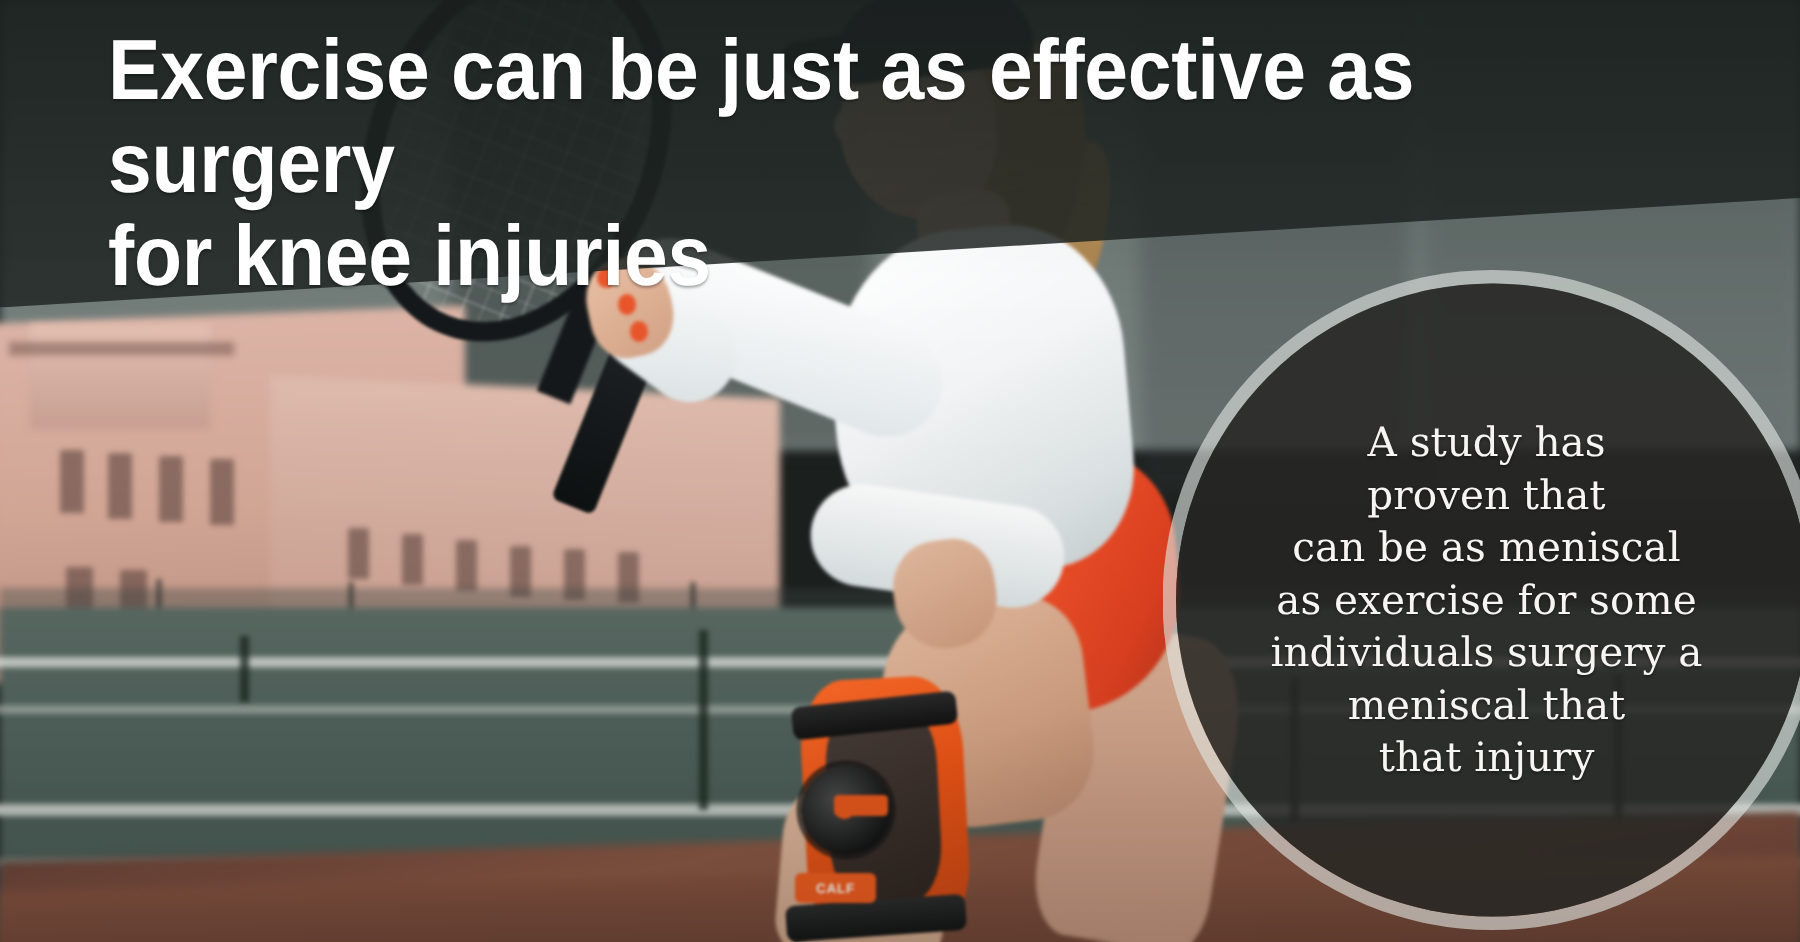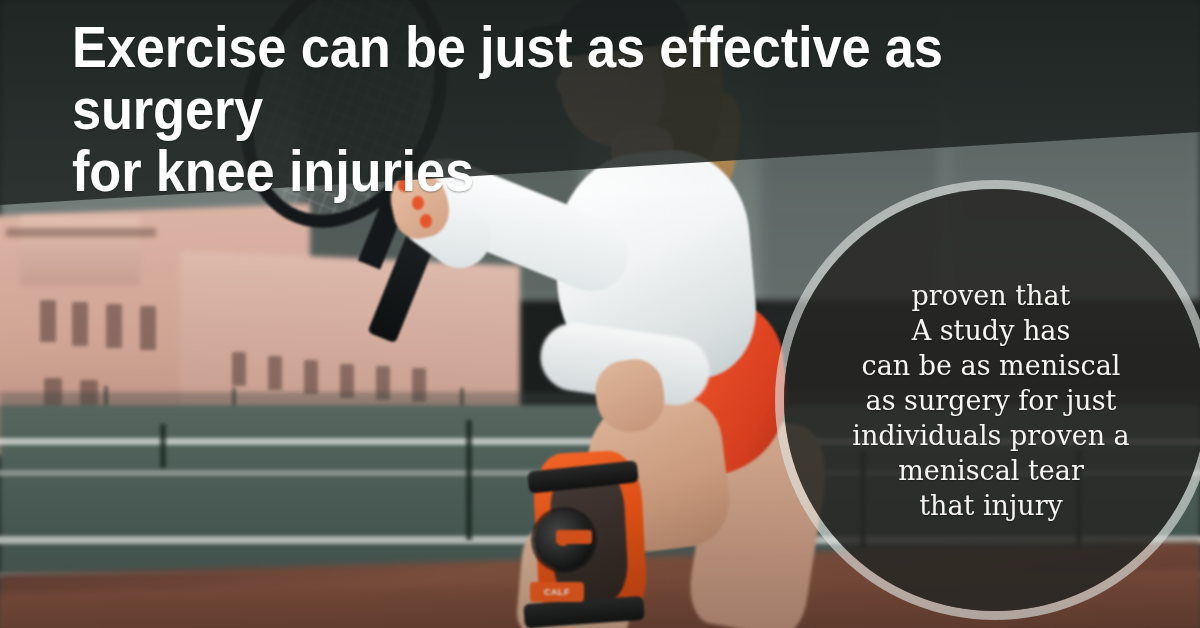--- a/index.html
+++ b/index.html
@@ -409,23 +409,23 @@
   </div>
 
   <div class="headline-band"></div>
   <div class="headline">
     <div>Exercise can be just as effective as surgery</div>
     <div>for knee injuries</div>
   </div>
 
   <div class="callout">
     <div class="callout-text">
+      <span class="ln">A study has</span>
       <span class="ln">proven that</span>
-      <span class="ln">A study has</span>
       <span class="ln">can be as meniscal</span>
-      <span class="ln">as surgery for just</span>
-      <span class="ln">individuals proven a</span>
-      <span class="ln">meniscal tear</span>
+      <span class="ln">as exercise for some</span>
+      <span class="ln">individuals surgery a</span>
+      <span class="ln">meniscal that</span>
       <span class="ln">that injury</span>
     </div>
   </div>
 
 </div>
 
 </body></html>

